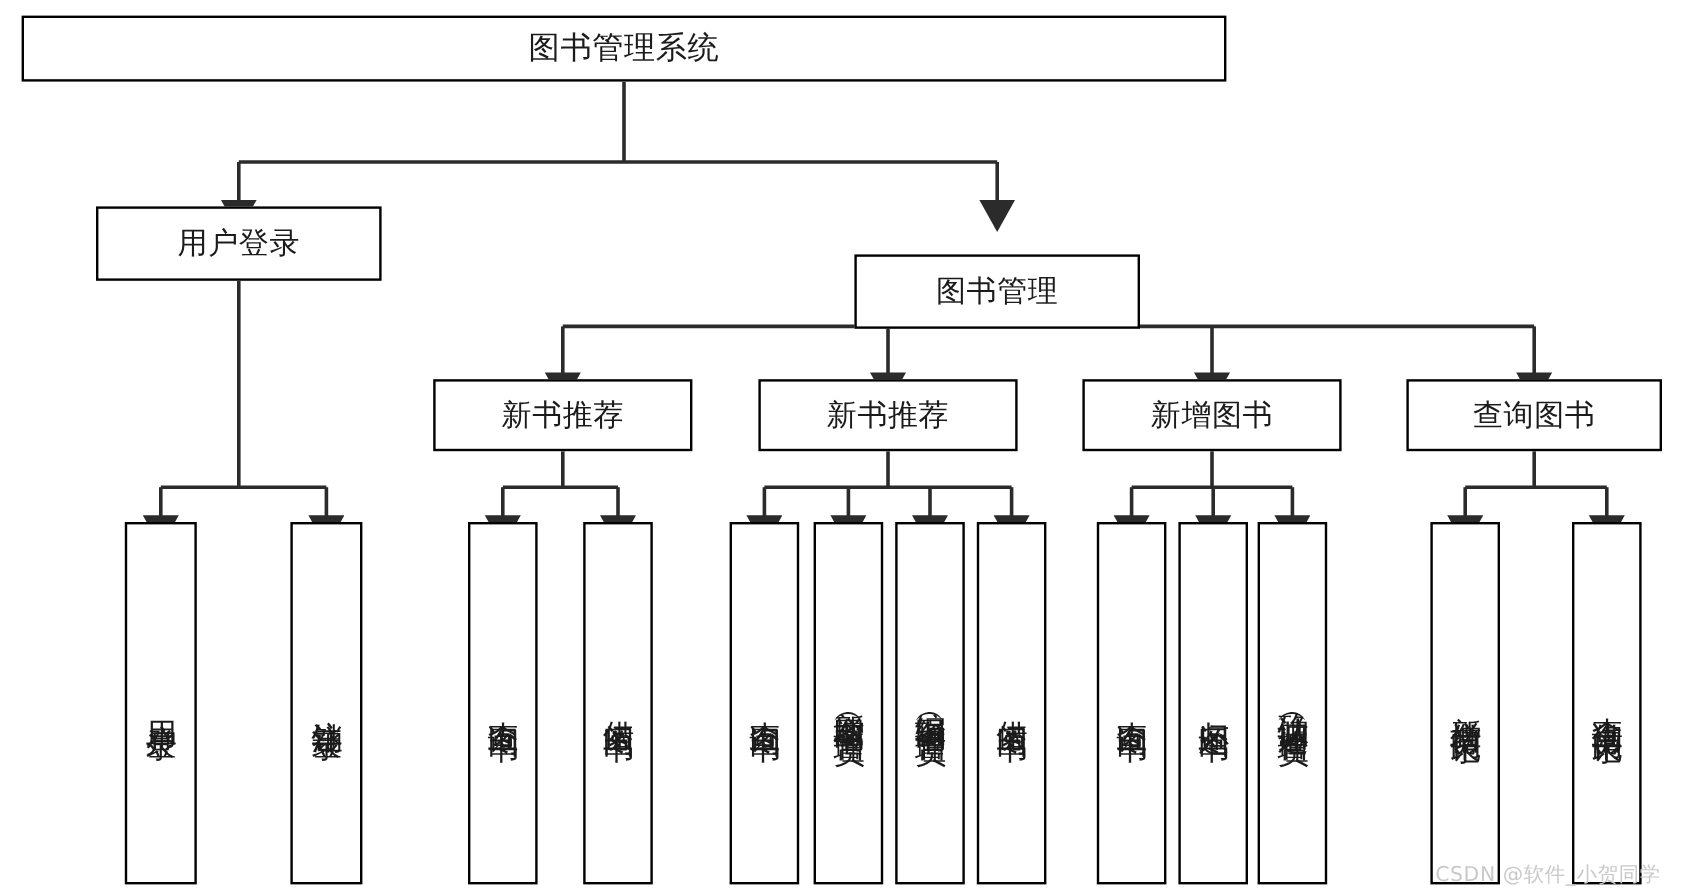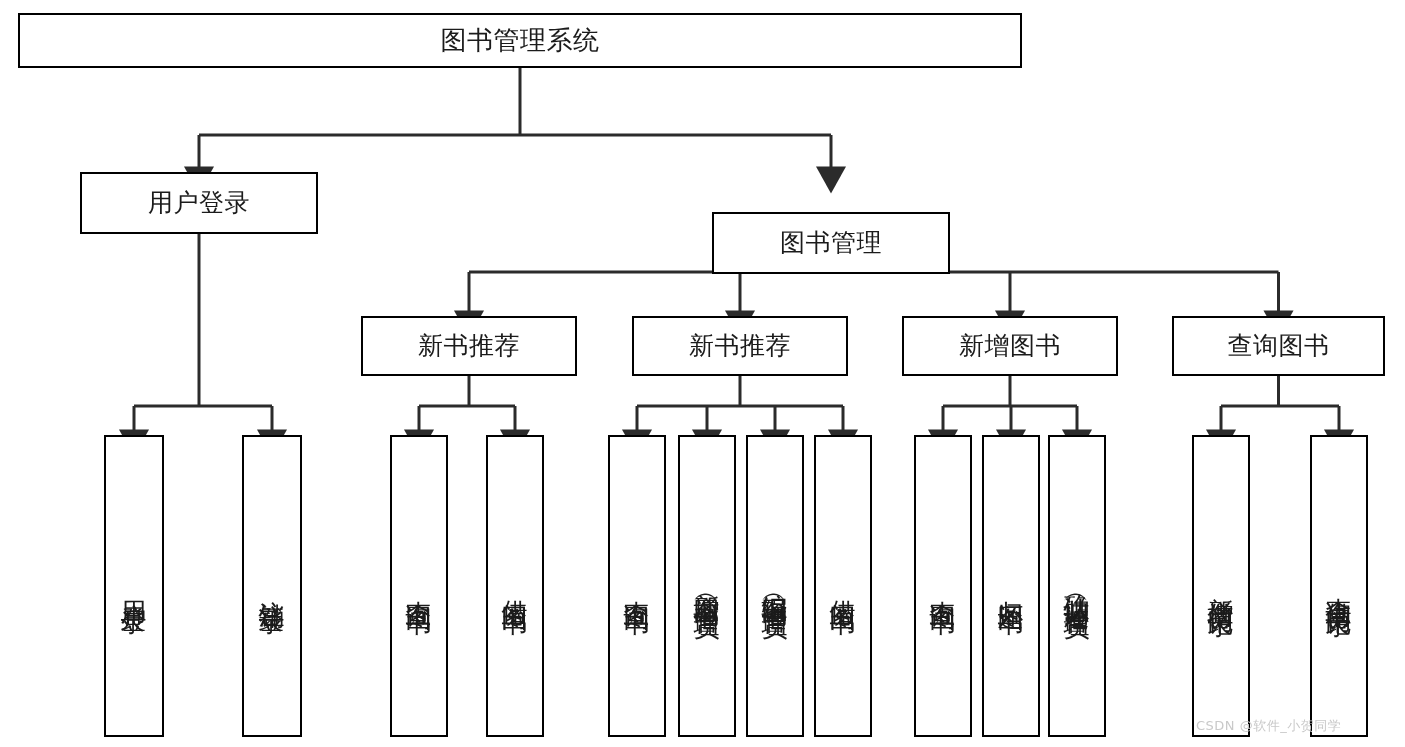--- a/index.html
+++ b/index.html
@@ -55,21 +55,21 @@
     font-size: 26px;
     letter-spacing: 3px;
     line-height: 1;
   }
   .node.root .node-label {
     font-size: 26px;
   }
   .watermark {
     position: absolute;
     color: #c9c9c9;
-    font-size: 13px;
+    font-size: 17px;
     letter-spacing: 0.5px;
     white-space: nowrap;
     user-select: none;
   }
 </style>
 </head>
 <body>
 
 <div id="canvas">
 

